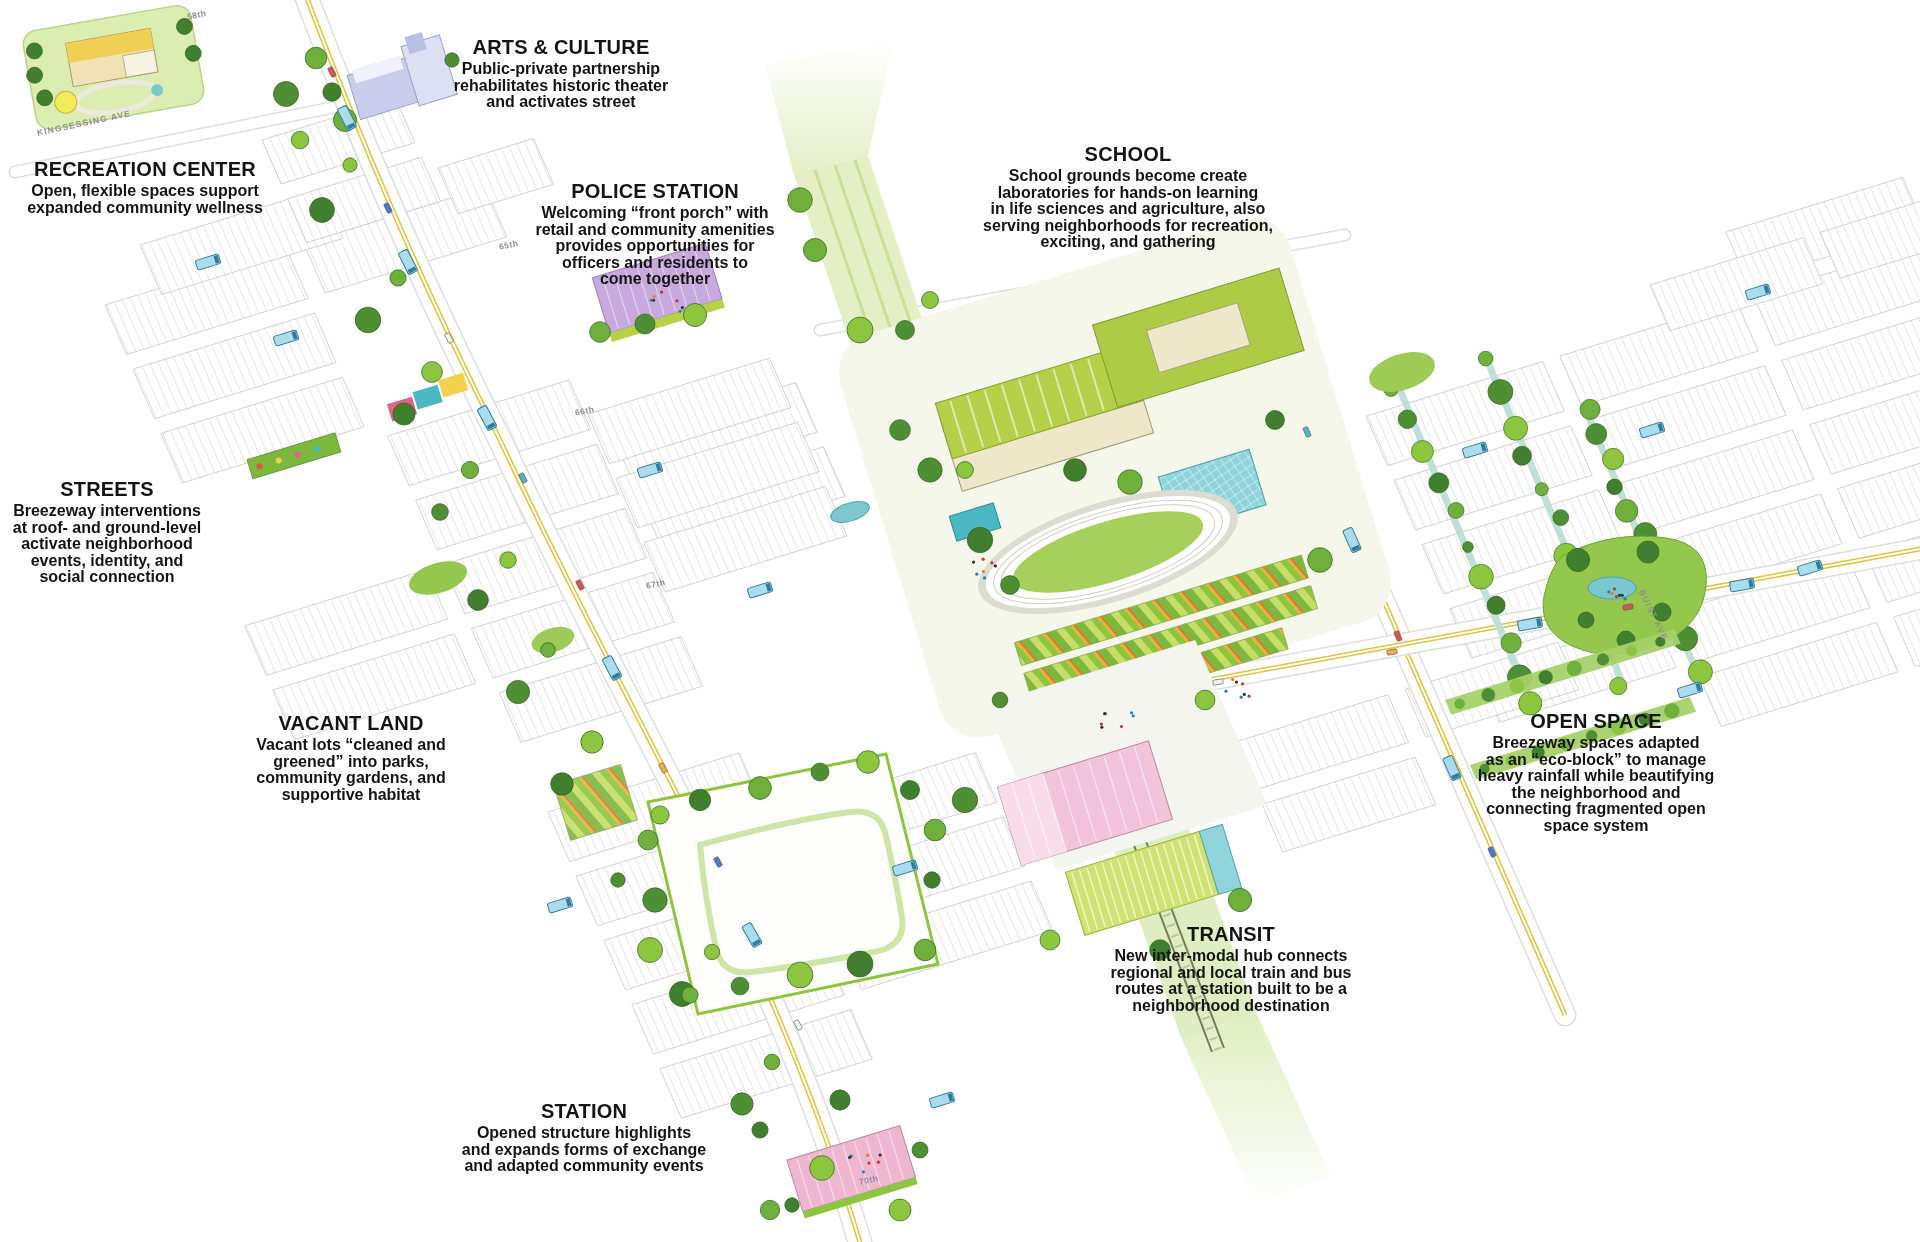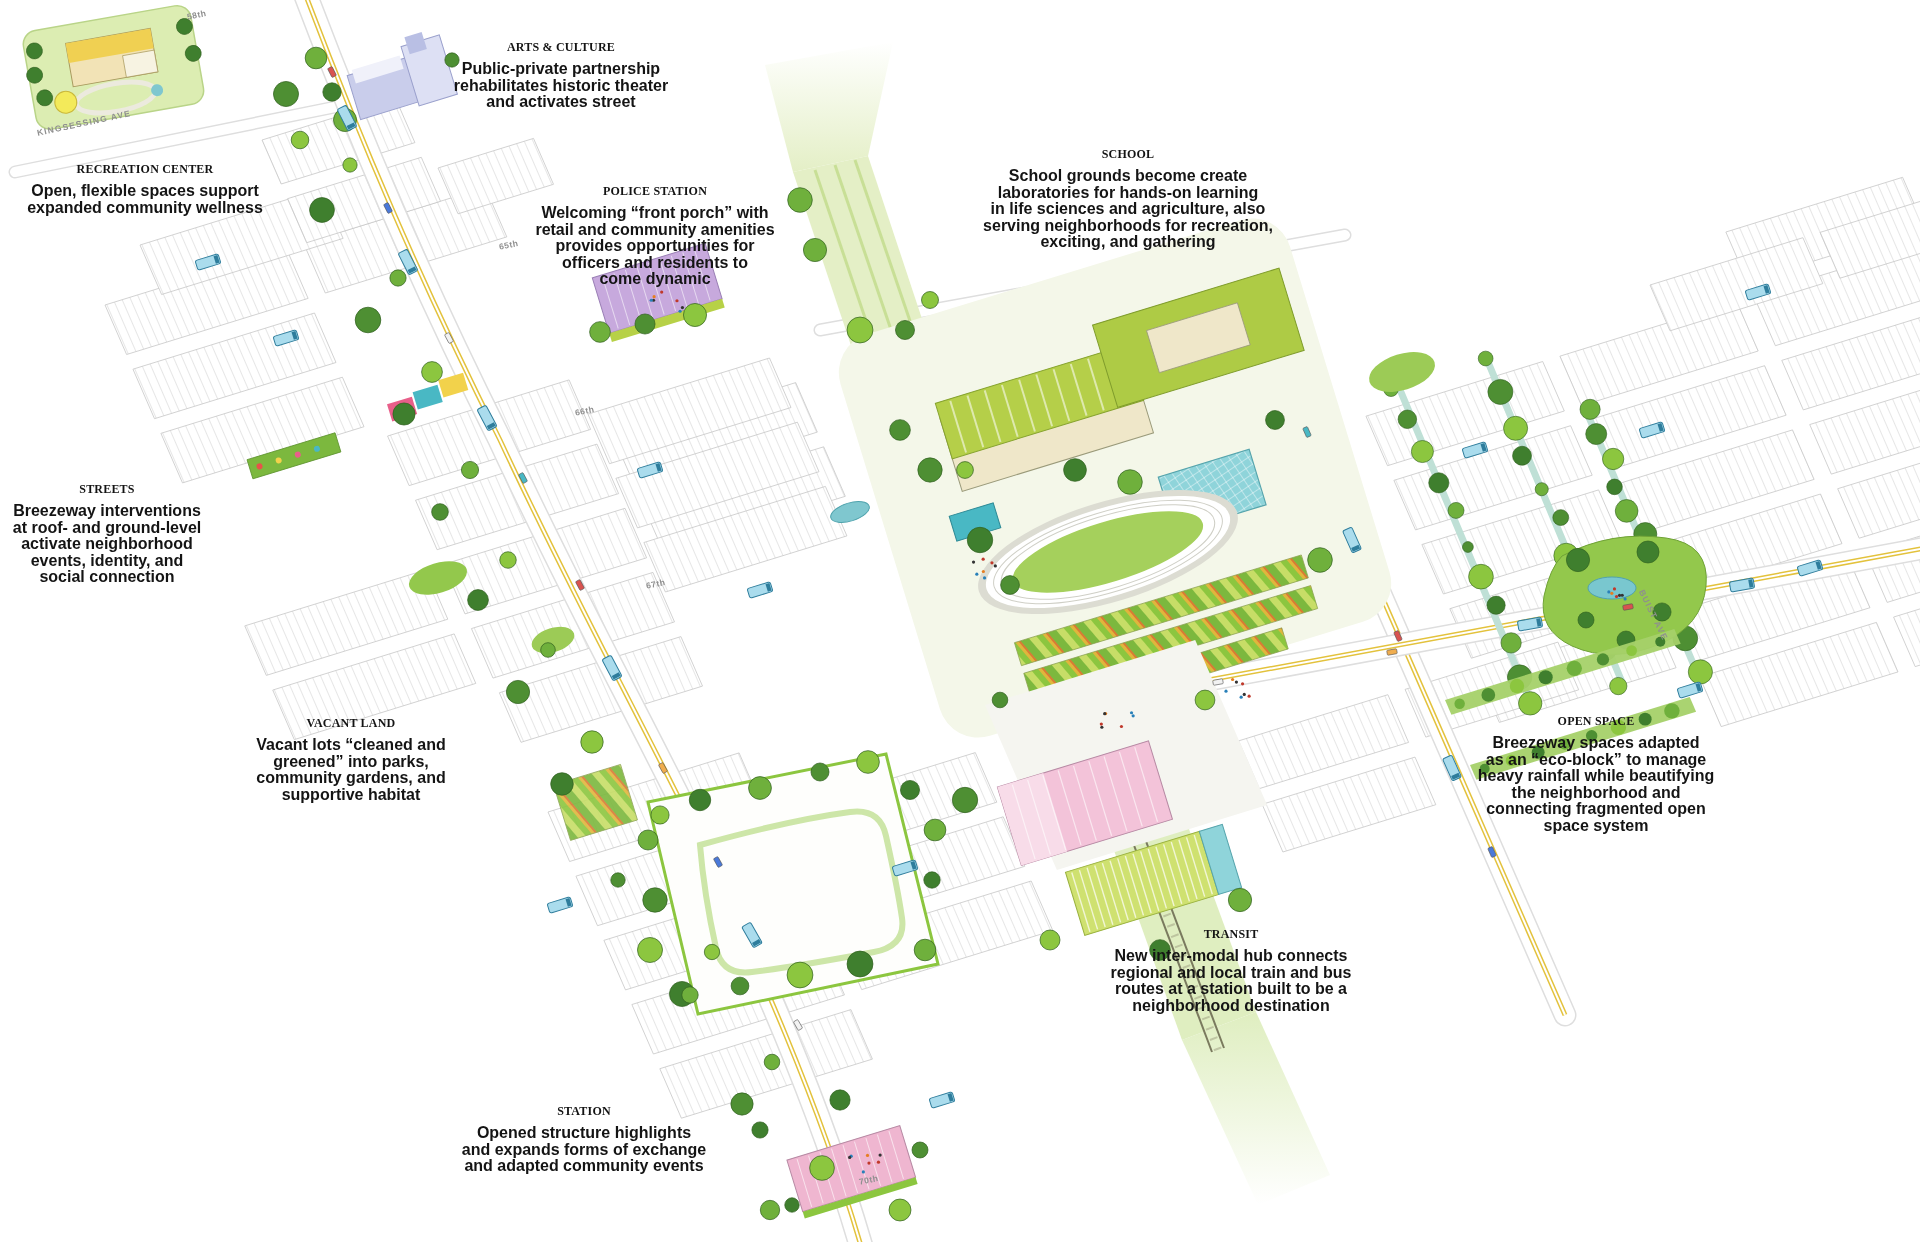--- a/index.html
+++ b/index.html
@@ -1,20 +1,20 @@
 <!DOCTYPE html>
 <html><head>
 <meta charset="utf-8">
 <style>
   html,body{margin:0;padding:0;background:#ffffff;}
   #canvas{position:relative;width:1920px;height:1242px;background:#ffffff;overflow:hidden;
           font-family:"Liberation Sans",sans-serif;}
   #map{position:absolute;left:0;top:0;}
   .anno{position:absolute;transform:translateX(-50%);text-align:center;color:#141414;white-space:nowrap;}
-  .anno h2{margin:0 0 3px 0;font-size:12px;line-height:22px;font-weight:700;letter-spacing:.2px;font-family:Liberation Serif, serif;}
+  .anno h2{margin:0 0 3px 0;font-size:20px;line-height:22px;font-weight:700;letter-spacing:.2px;}
   .anno .l{font-size:16px;line-height:16.5px;font-weight:700;}
   .slabel{position:absolute;font-weight:700;font-size:8.5px;color:#8f8f8f;letter-spacing:1.2px;
           transform-origin:left top;white-space:nowrap;}
 </style>
 </head>
 <body>
 
 <div id="canvas">
 
   <svg id="map" width="1920" height="1242" viewBox="0 0 1920 1242">
@@ -587,21 +587,21 @@
     <h2>RECREATION CENTER</h2>
     <div class="l">Open, flexible spaces support</div>
     <div class="l">expanded community wellness</div>
   </div>
   <div class="anno" style="left:655px;top:180px">
     <h2>POLICE STATION</h2>
     <div class="l">Welcoming “front porch” with</div>
     <div class="l">retail and community amenities</div>
     <div class="l">provides opportunities for</div>
     <div class="l">officers and residents to</div>
-    <div class="l">come dynamic</div>
+    <div class="l">come together</div>
   </div>
   <div class="anno" style="left:1128px;top:143px">
     <h2>SCHOOL</h2>
     <div class="l">School grounds become create</div>
     <div class="l">laboratories for hands-on learning</div>
     <div class="l">in life sciences and agriculture, also</div>
     <div class="l">serving neighborhoods for recreation,</div>
     <div class="l">exciting, and gathering</div>
   </div>
   <div class="anno" style="left:107px;top:478px">

